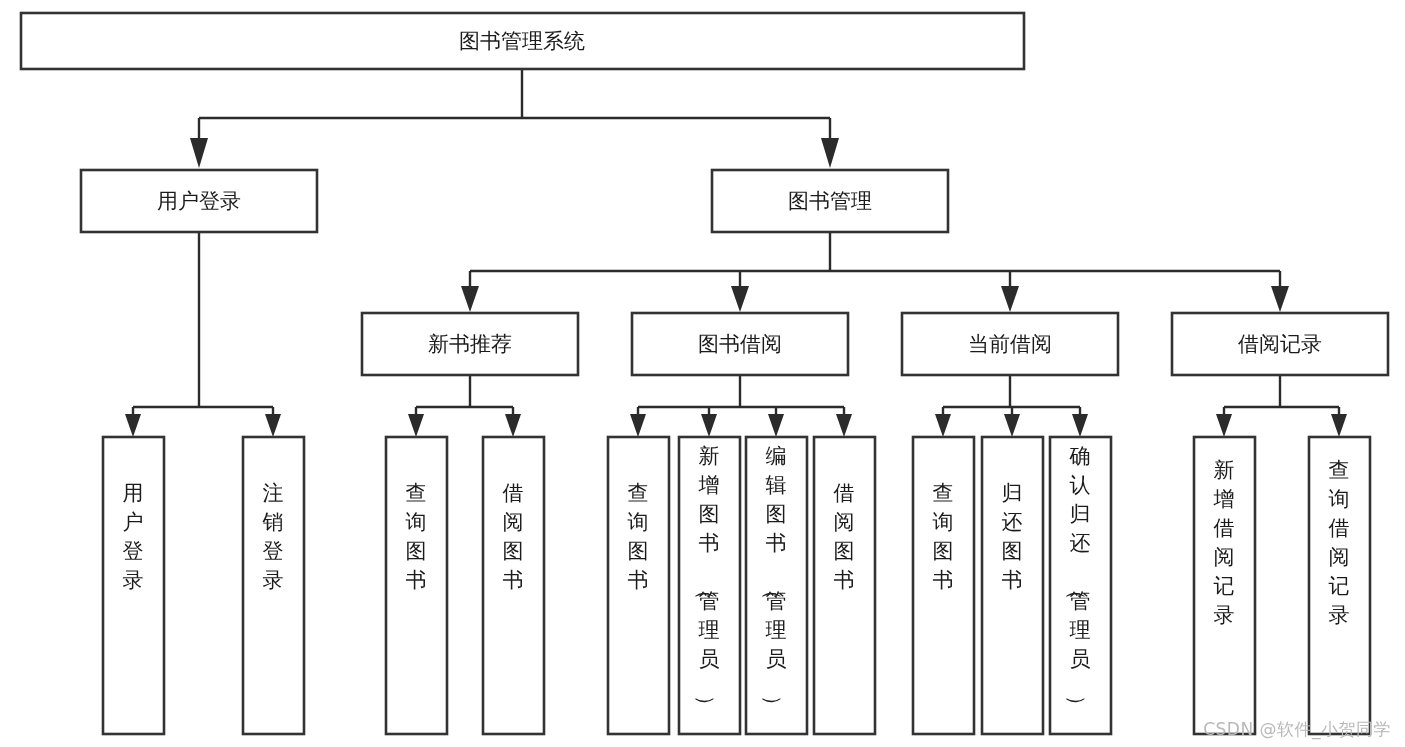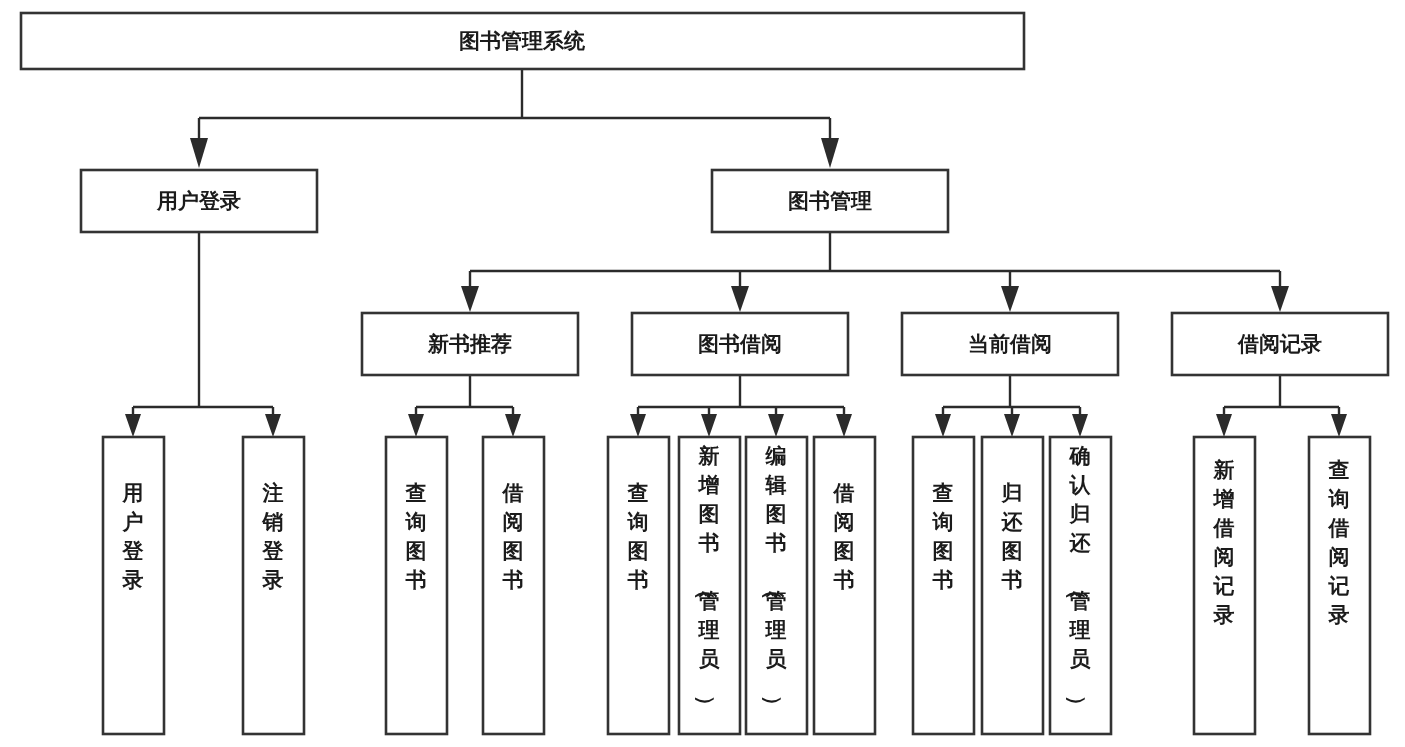--- a/index.html
+++ b/index.html
@@ -11,21 +11,20 @@
   body {
     width: 1405px;
     height: 747px;
     font-family: "DejaVu Sans", "Liberation Sans", sans-serif;
     overflow: hidden;
   }
   #diagram-root {
     position: relative;
     width: 1405px;
     height: 747px;
-    font-weight: bold;
   }
   svg.flow {
     display: block;
     width: 1405px;
     height: 747px;
   }
   .node-box {
     fill: #ffffff;
     stroke: #333333;
     stroke-width: 2.6;
@@ -229,13 +228,14 @@
       <text class="node-label-v" x="1224" y="0"><tspan x="1224" y="477">新</tspan><tspan x="1224" y="506">增</tspan><tspan x="1224" y="535">借</tspan><tspan x="1224" y="564">阅</tspan><tspan x="1224" y="593">记</tspan><tspan x="1224" y="622">录</tspan></text>
     </g>
 
     <g>
       <rect class="node-box" x="1309" y="437" width="61" height="297"></rect>
       <text class="node-label-v" x="1339" y="0"><tspan x="1339" y="477">查</tspan><tspan x="1339" y="506">询</tspan><tspan x="1339" y="535">借</tspan><tspan x="1339" y="564">阅</tspan><tspan x="1339" y="593">记</tspan><tspan x="1339" y="622">录</tspan></text>
     </g>
 
   </svg>
 
+  <div class="watermark">CSDN @软件_小贺同学</div>
 </div>
 
 </body></html>

